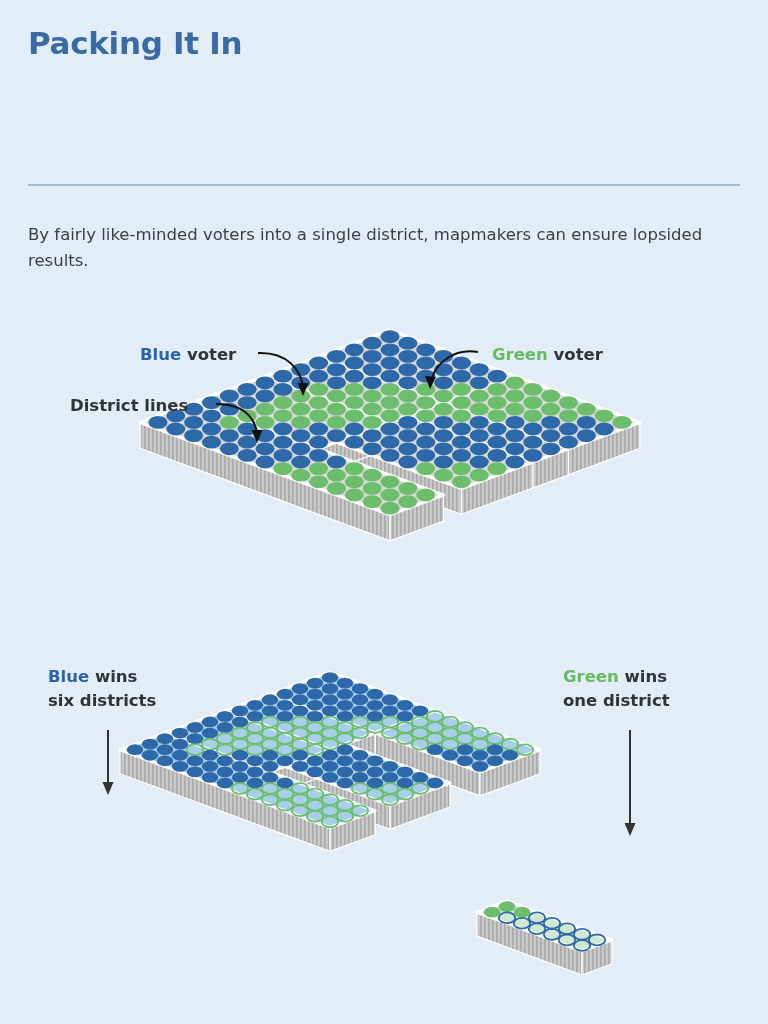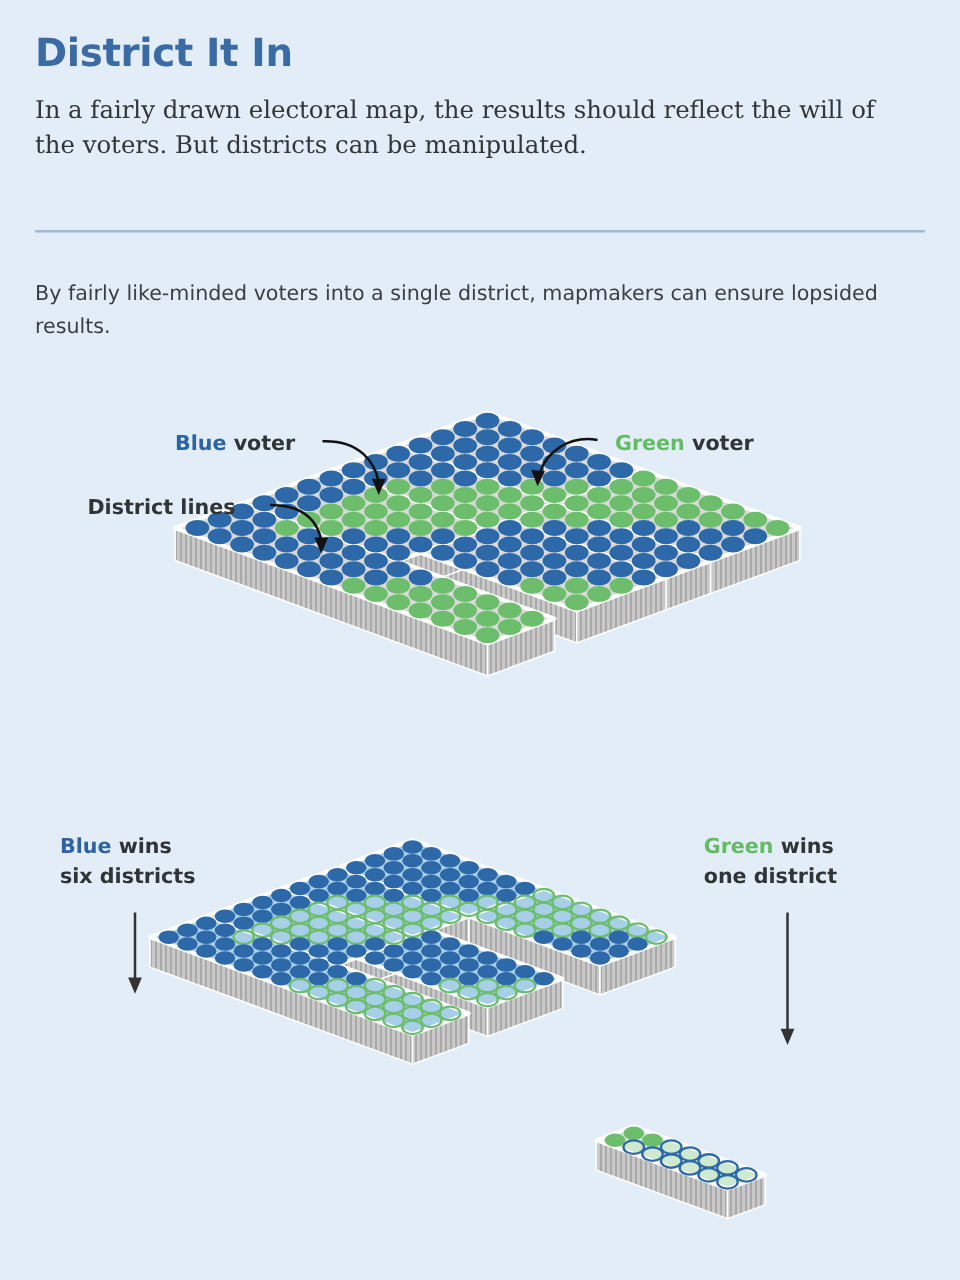--- a/index.html
+++ b/index.html
@@ -40,22 +40,21 @@
   .lbl-dark{ fill:#2f3437; }
   .lbl-blue{ fill:#2c63a4; }
   .lbl-green{ fill:#63bb63; }
 </style>
 </head>
 <body>
 
 <div id="page">
 
   <div class="header">
-    <h1 class="title">District It In</h1>
-    <p class="standfirst">In a fairly drawn electoral map, the results should reflect the will of the voters. But districts can be manipulated.</p>
+    <h1 class="title">Packing It In</h1>
   </div>
 
   <div class="rule"></div>
 
   <div class="body-copy">By fairly like-minded voters into a single district, mapmakers can ensure lopsided results.</div>
 
   <svg id="scene" viewBox="0 0 768 1024">
     <defs>
       <linearGradient id="sideGrad" x1="0" y1="0" x2="0" y2="1">
         <stop offset="0%" stop-color="#cdcdcd"></stop>

